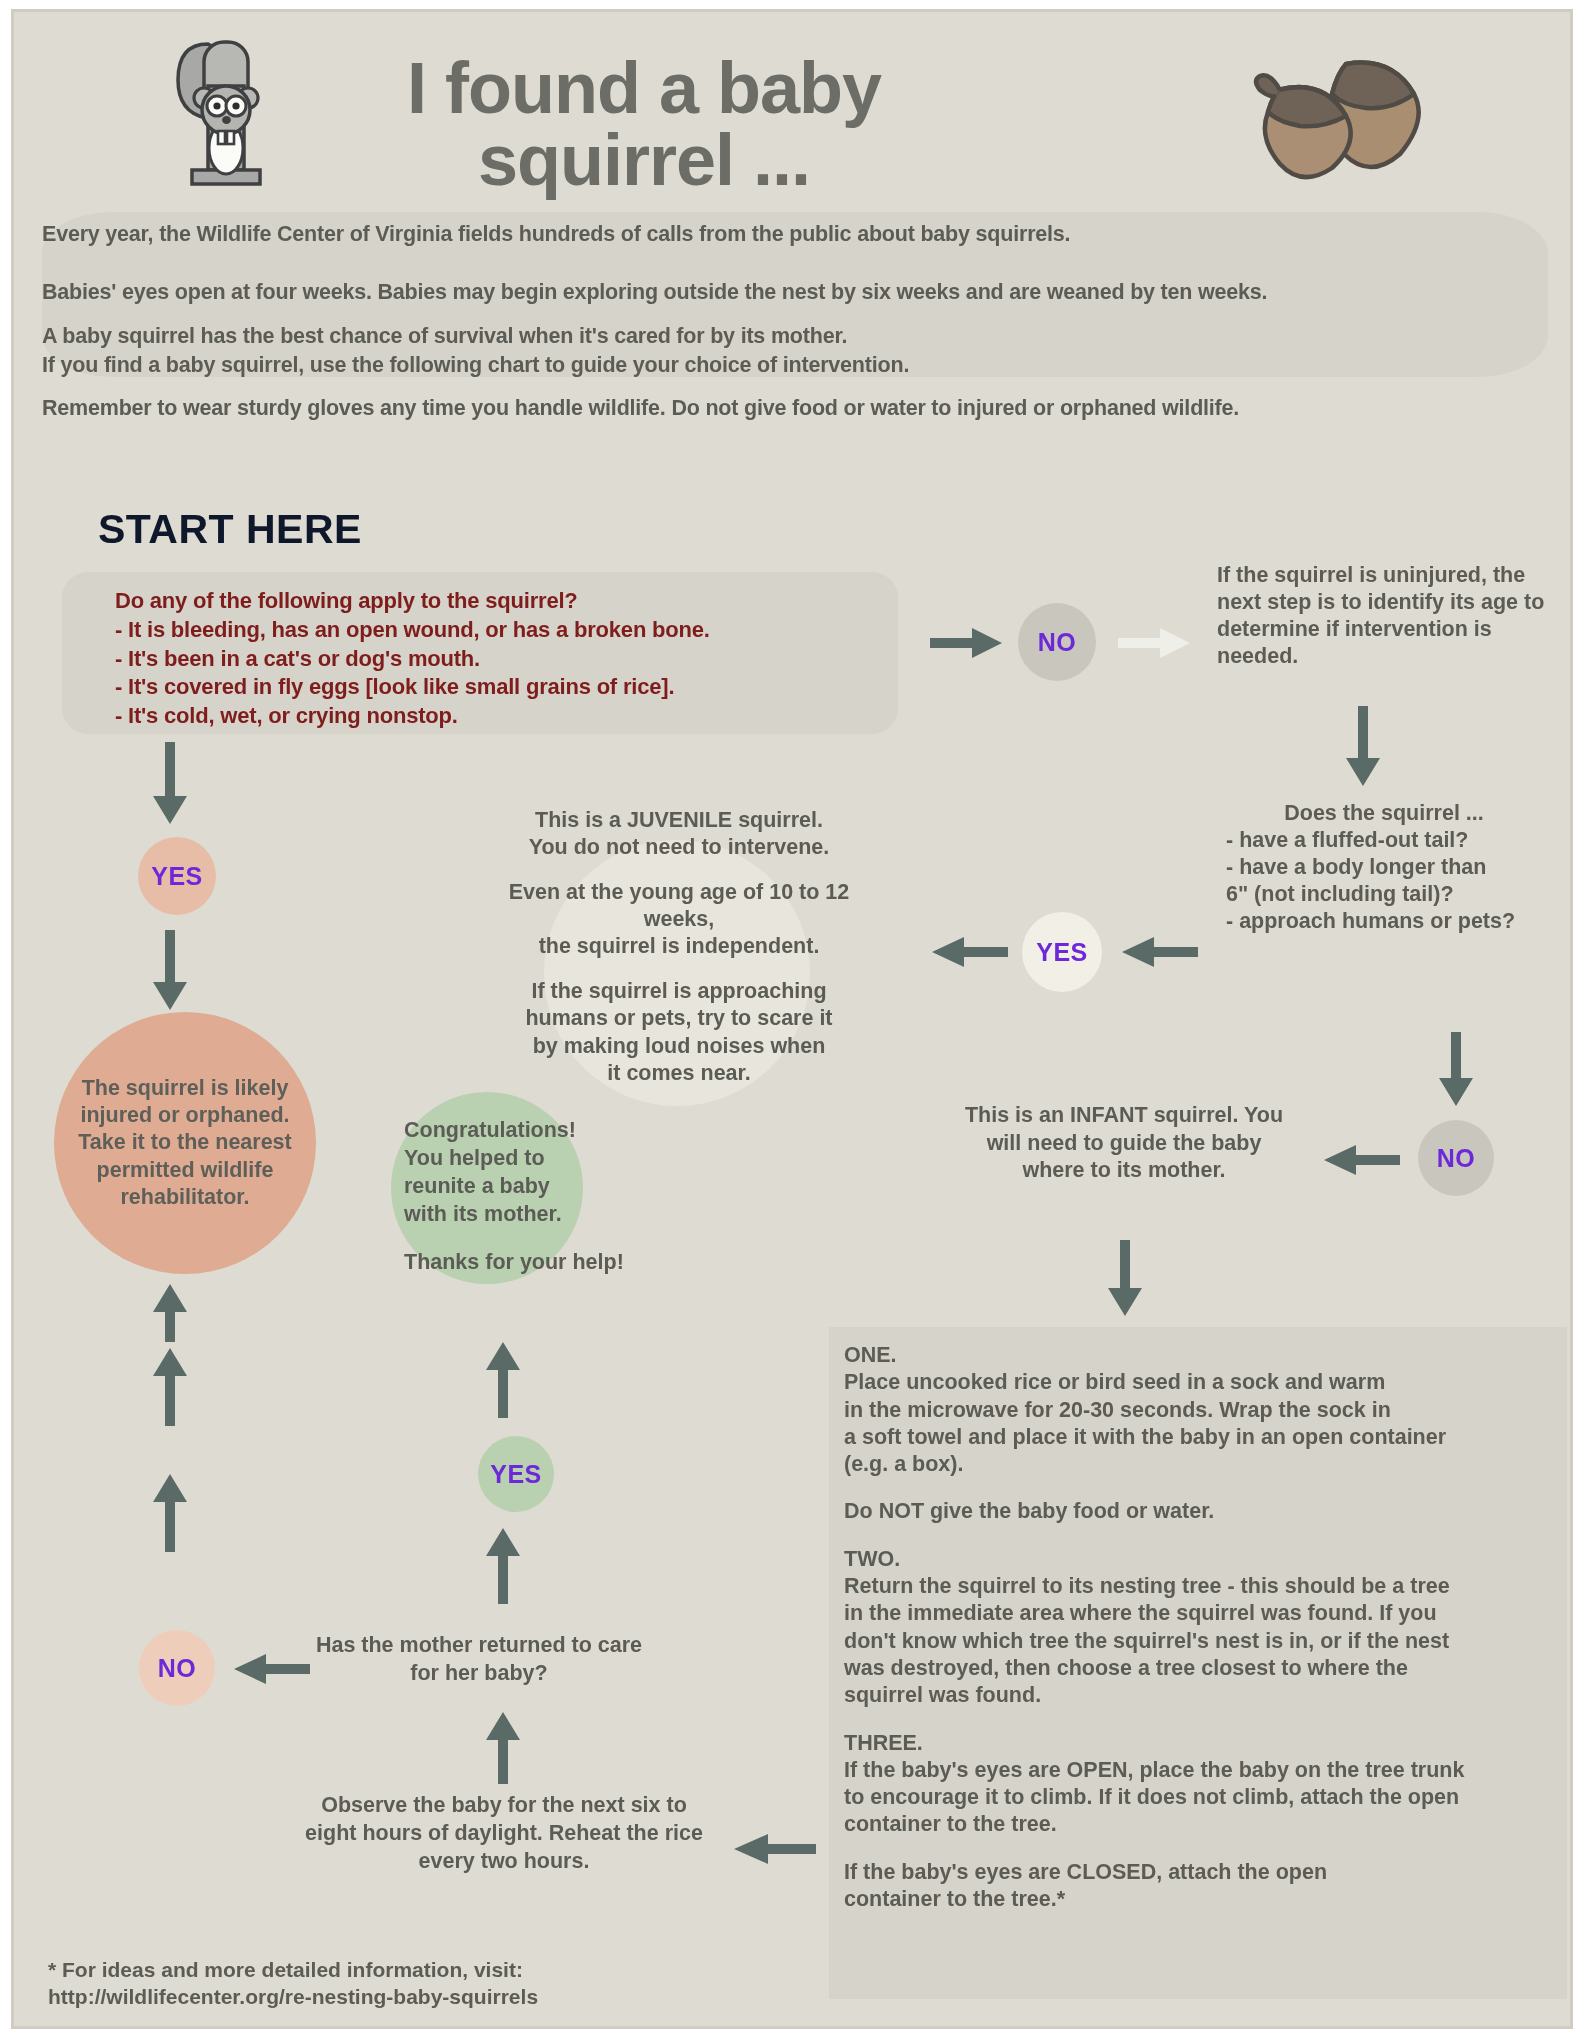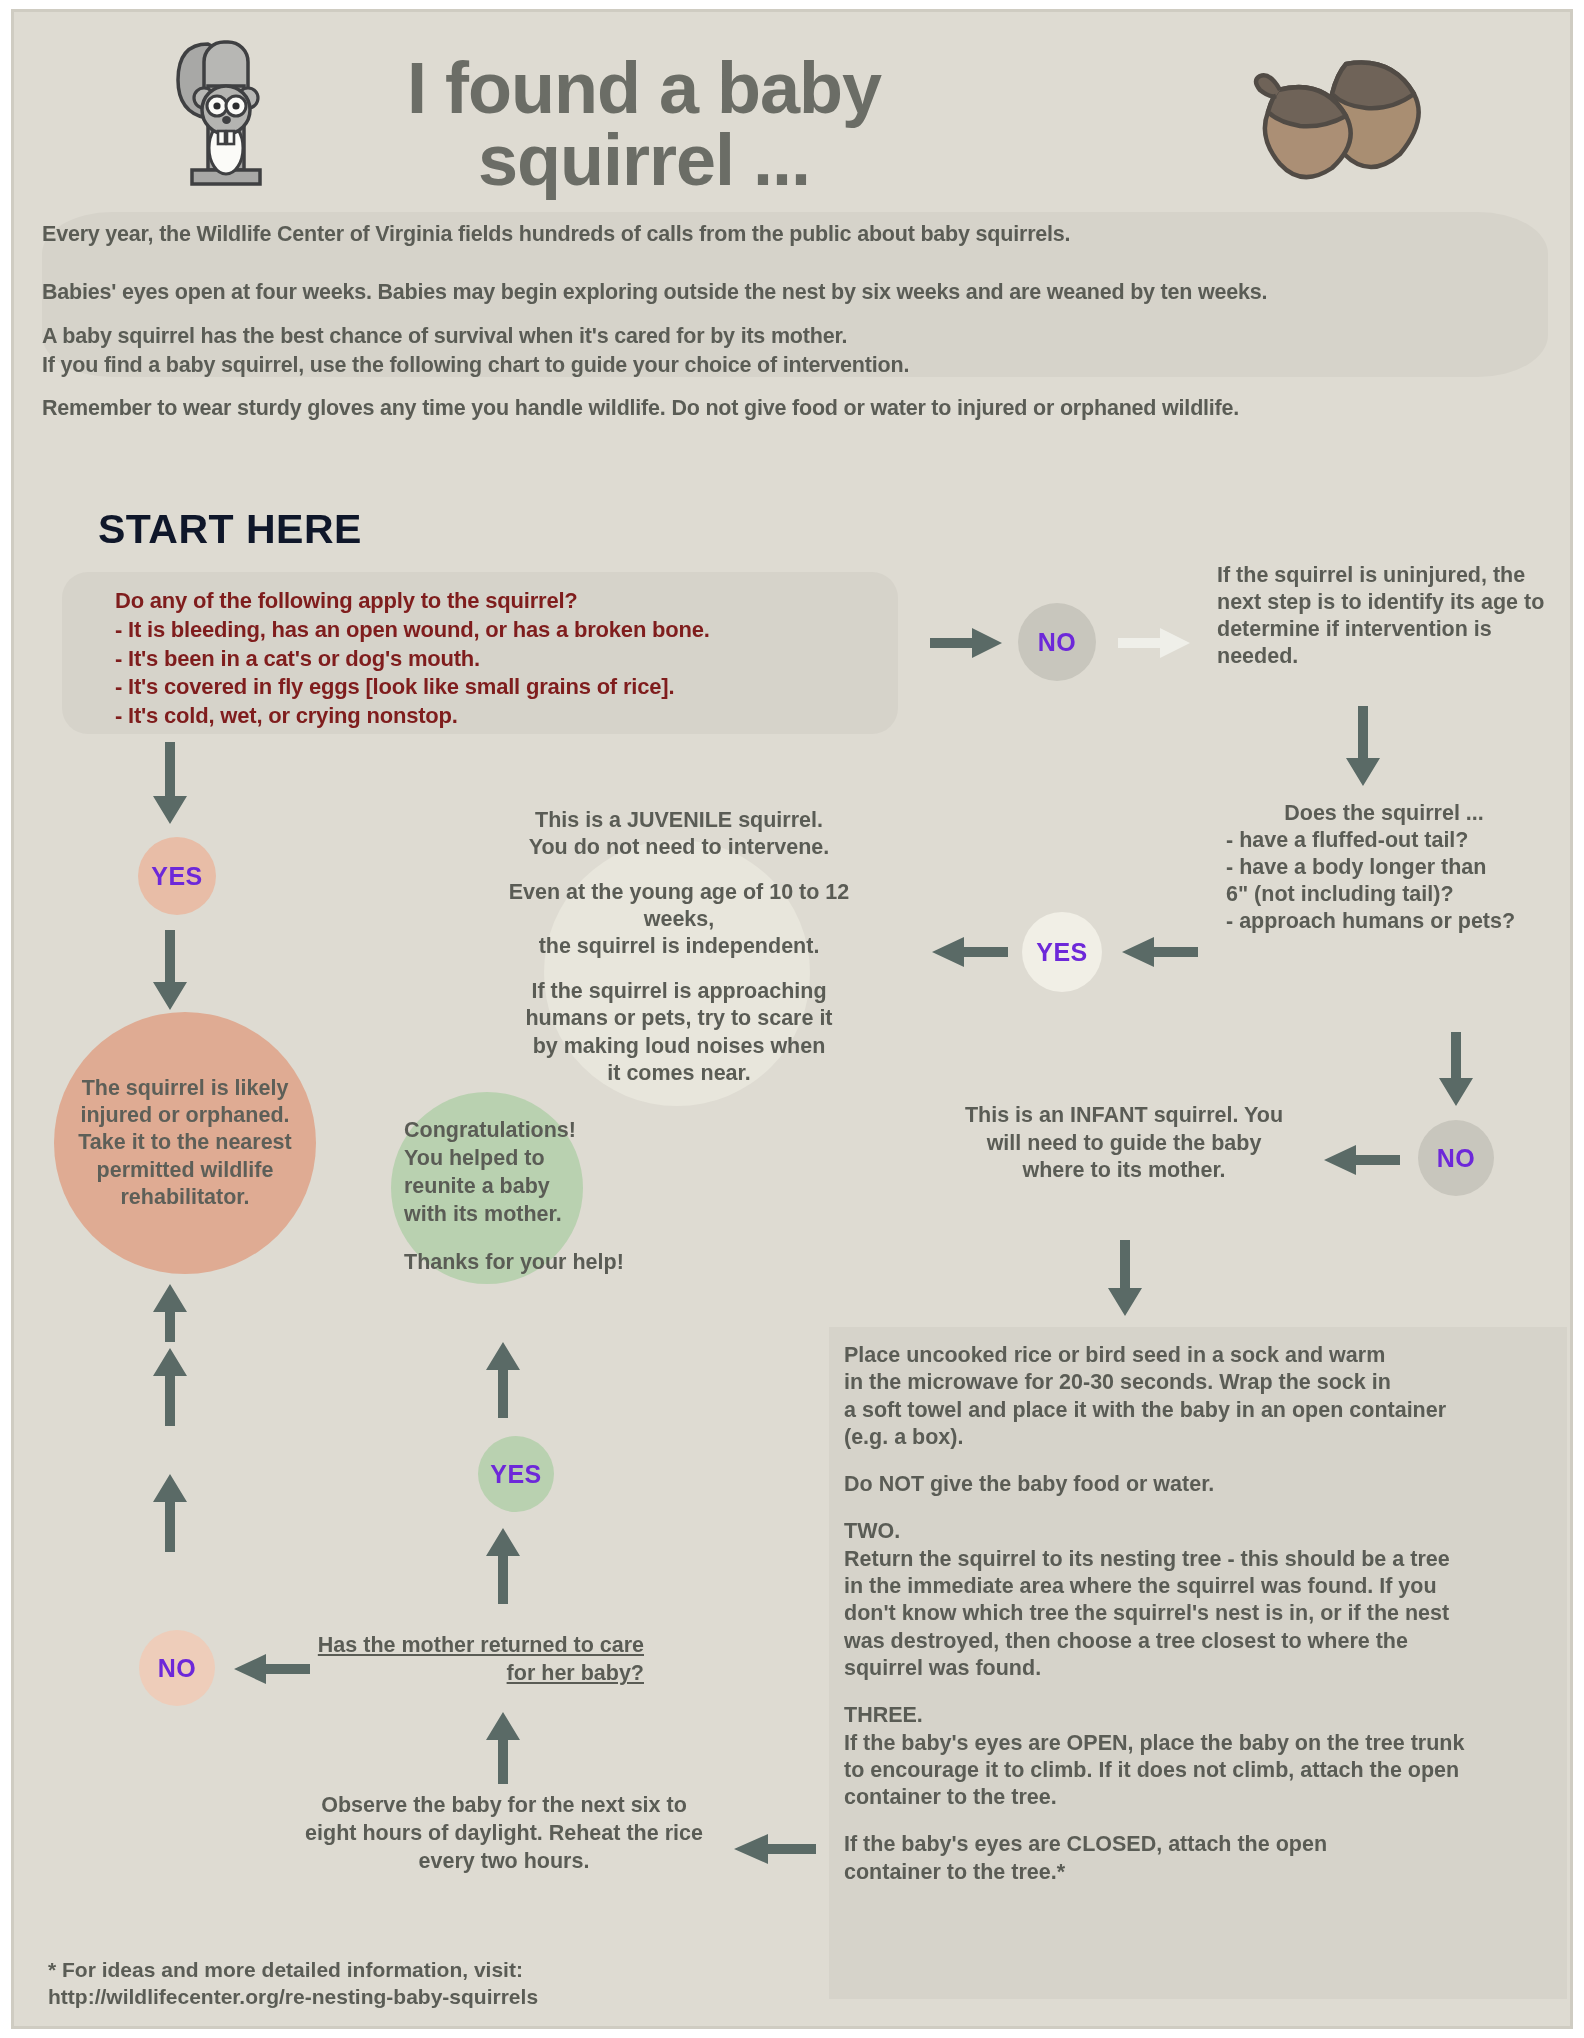--- a/index.html
+++ b/index.html
@@ -196,21 +196,21 @@
   }
   #instr-text .step{display:block;}
   #instr-text .gap{display:block;height:20px;}
 
   
   #mother-q{
     position:absolute;
     left:300px; top:1620px;
     width:330px;
     font-size:21.5px; font-weight:bold; color:#5a5c55;
-    line-height:1.3; text-align:right;text-decoration:underline;
+    line-height:1.3; text-align:center;
   }
   #observe-text{
     position:absolute;
     left:290px; top:1780px;
     width:400px;
     font-size:21.5px; font-weight:bold; color:#5a5c55;
     line-height:1.3; text-align:center;
   }
   #footer{
     position:absolute;
@@ -454,20 +454,21 @@
      <span>Thanks for your help!</span>
    </div>
 
    <div id="infant-text">This is an INFANT squirrel.
 You will need to
 guide the baby
 where to its mother.</div>
 
    <div id="instr"></div>
    <div id="instr-text">
+     <span class="step">ONE.</span>
      <span class="step" style="white-space:pre-line">Place uncooked rice or bird seed in a sock and warm
 in the  microwave for 20-30 seconds. Wrap the sock in
 a soft towel and place it with the baby in an open container
 (e.g. a box).</span>
      <span class="gap"></span>
      <span class="step">Do NOT give the baby food or water.</span>
      <span class="gap"></span>
      <span class="step">TWO.</span>
      <span class="step" style="white-space:pre-line">Return the squirrel to its nesting tree - this should be a tree
 in the immediate area where the squirrel was found. If you

